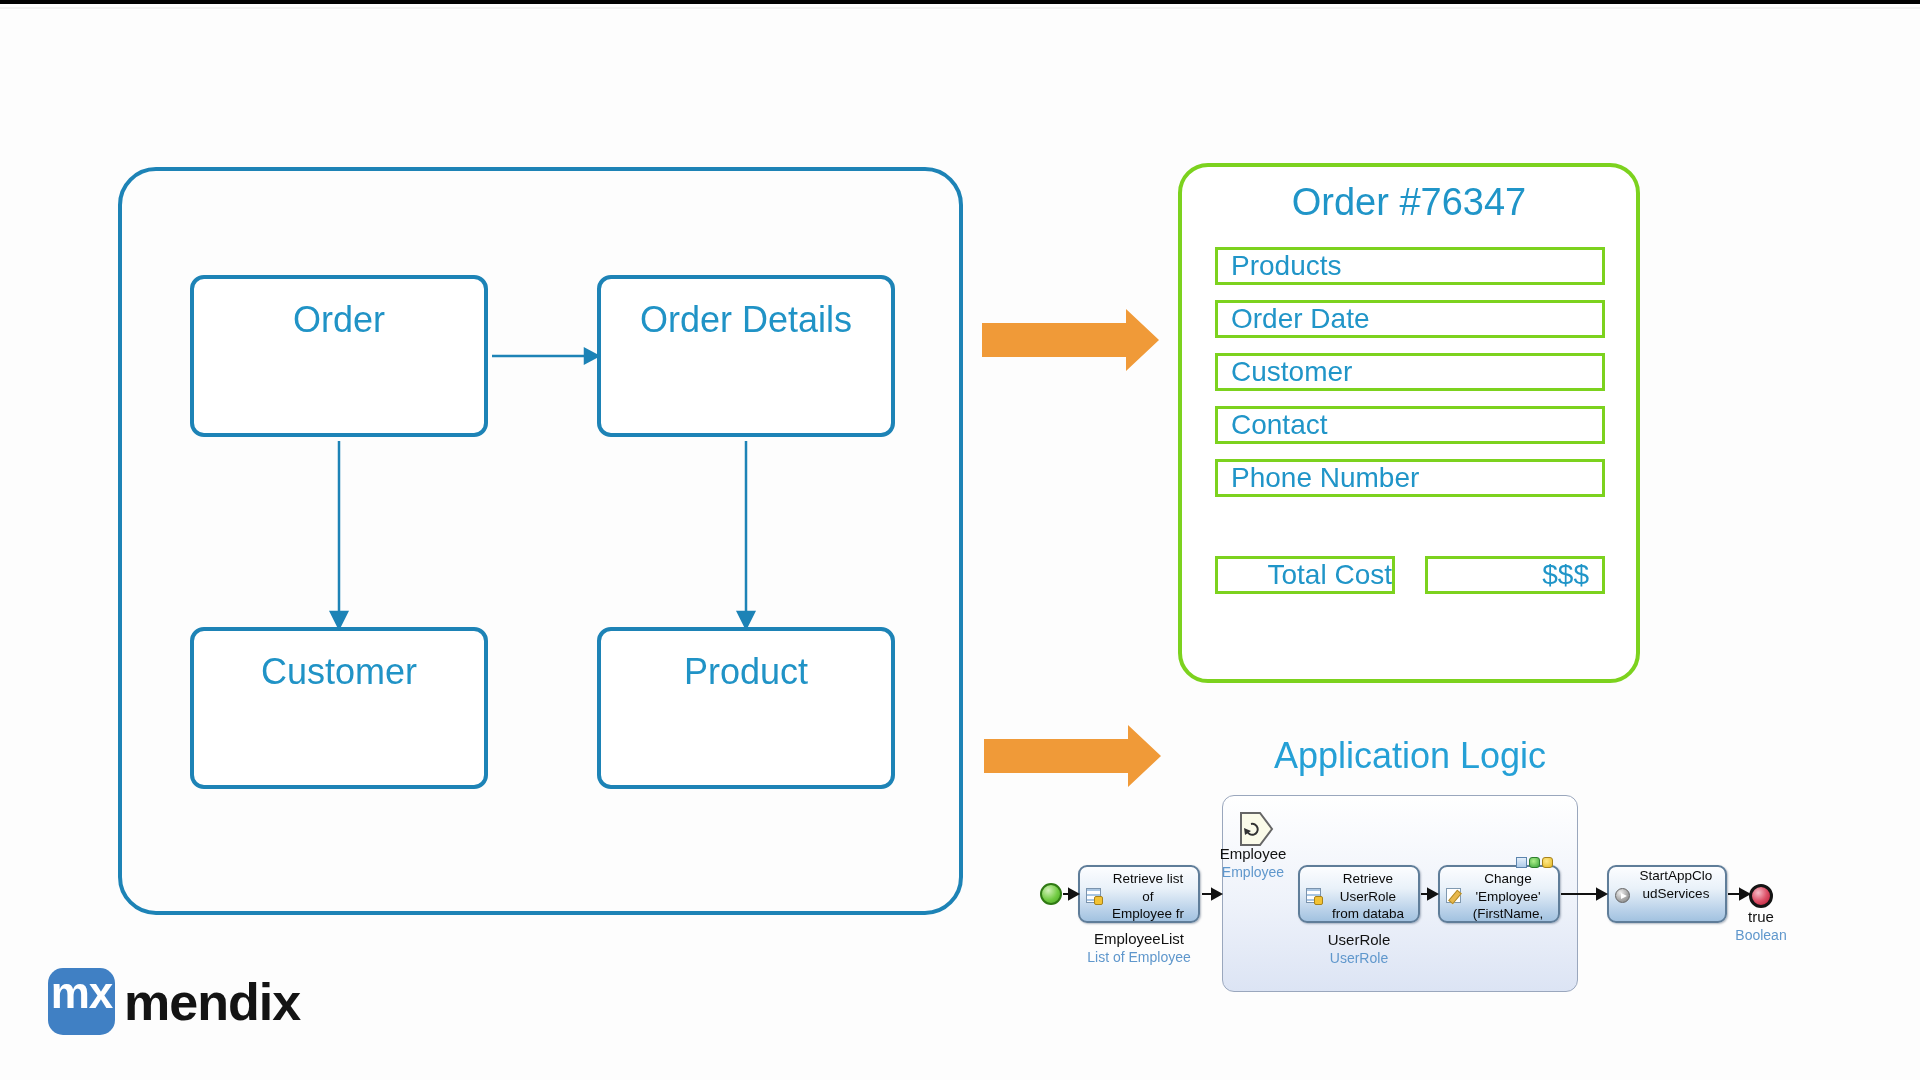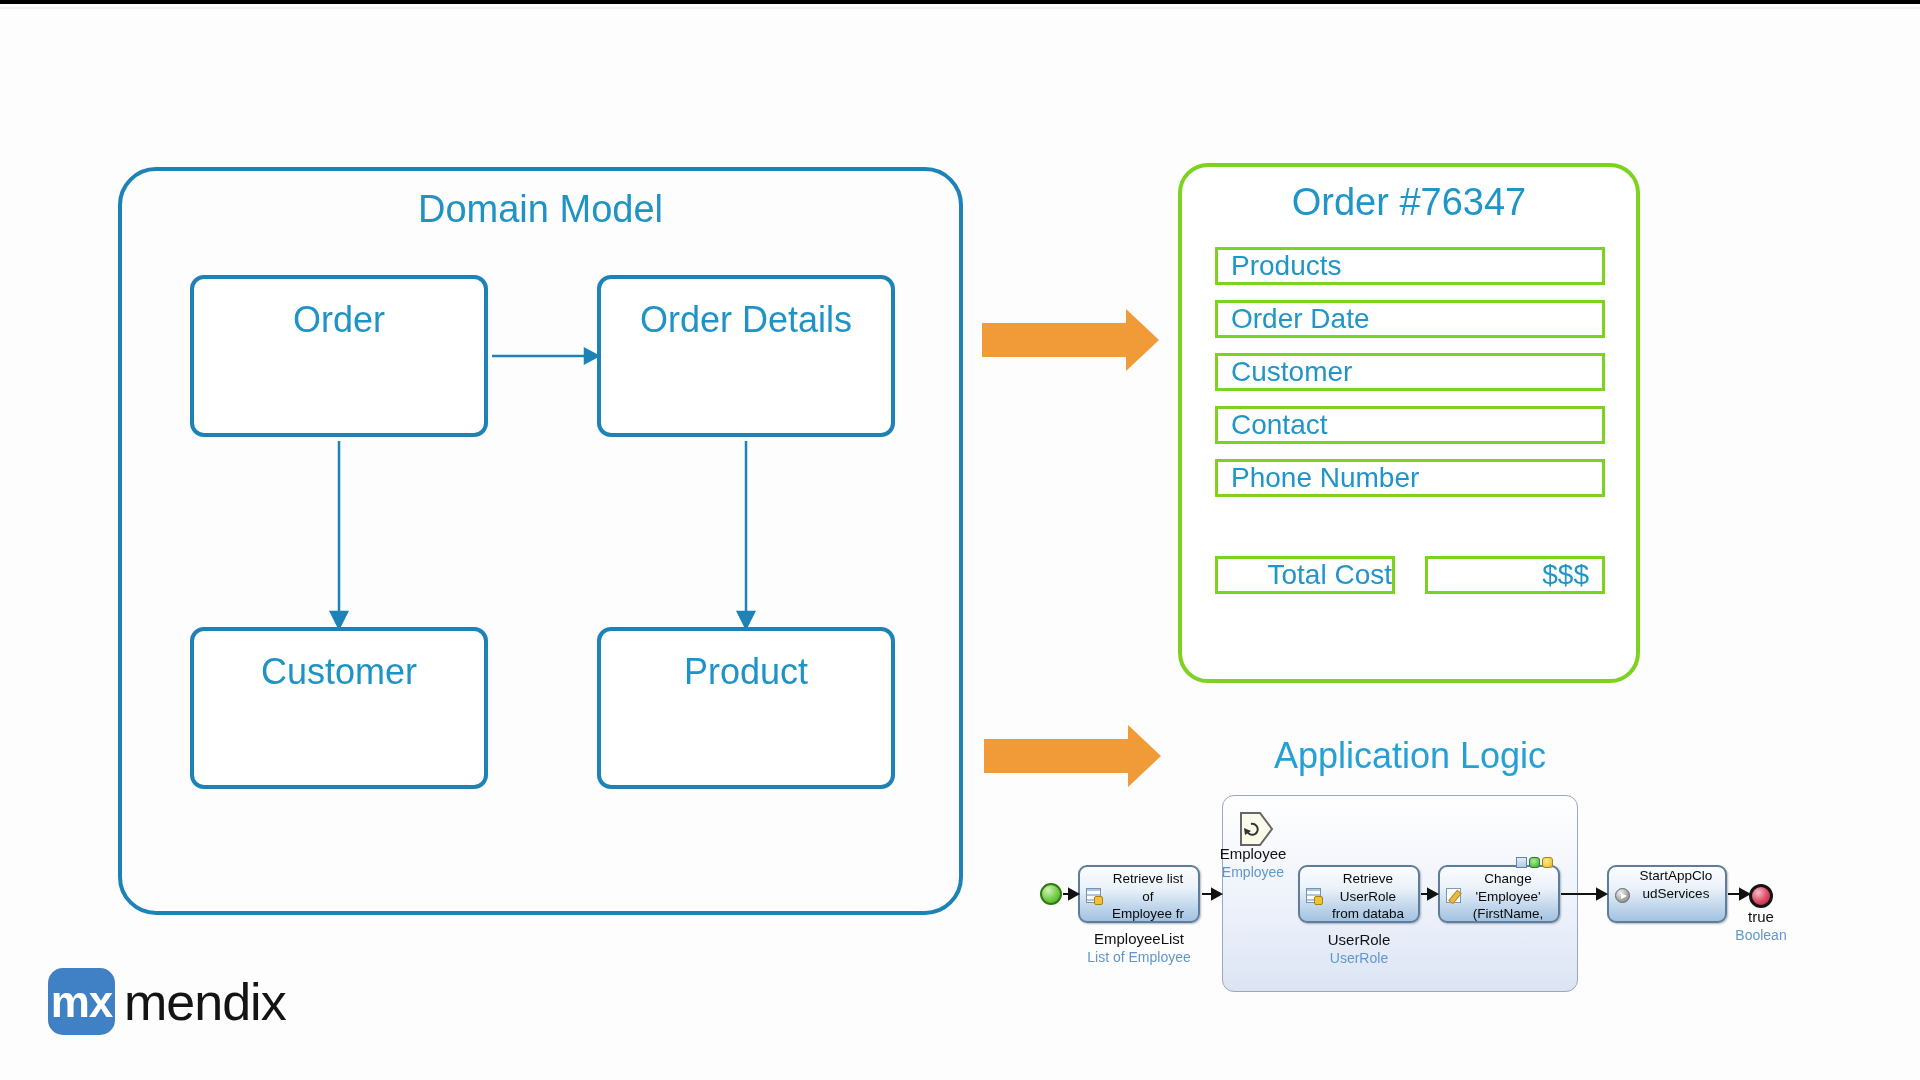--- a/index.html
+++ b/index.html
@@ -54,36 +54,35 @@
   .mini-refresh{background:radial-gradient(circle at 40% 35%,#aef08a,#3aa33a);border:1px solid #2c7d2c;border-radius:3px;}
   .mini-comment{background:radial-gradient(circle at 40% 35%,#ffe98a,#e5b822);border:1px solid #a8821a;border-radius:3px;}
   .caption{position:absolute;text-align:center;font-size:15px;color:#111;line-height:18px;}
   .caption .sub{font-size:14px;color:#5f97cc;}
   #start-ev{left:1040px;top:883px;width:22px;height:22px;border-radius:50%;box-sizing:border-box;
      background:radial-gradient(circle at 35% 30%,#d2f2b8,#72cb43 55%,#44a21e);border:2px solid #2f7a13;}
   #end-ev{left:1749px;top:884px;width:24px;height:24px;border-radius:50%;box-sizing:border-box;
      background:radial-gradient(circle at 35% 32%,#f6bcc8,#dd5168 50%,#b5132f);border:3px solid #141414;}
   
   #logo-square{left:48px;top:968px;width:67px;height:67px;background:#4080c4;border-radius:15px;
-     display:flex;align-items:center;justify-content:center;color:#fff;font-weight:bold;
+     display:flex;align-items:flex-start;justify-content:center;color:#fff;font-weight:bold;
      font-size:44px;letter-spacing:-1px;}
   #logo-word{left:124px;top:968px;height:67px;display:flex;align-items:center;color:#141414;
-     font-weight:normal;font-size:52px;letter-spacing:-1px;}
+     font-weight:bold;font-size:52px;letter-spacing:-1px;}
   svg.overlay{position:absolute;left:0;top:0;pointer-events:none;}
 </style>
 </head>
 <body>
 
 <div id="stage">
 
   <div class="abs" id="topbar"></div>
   <div class="abs" id="topline"></div>
 
   <div class="abs" id="domain-box"></div>
-  <div class="sec-title" id="domain-title">Domain Model</div>
 
   <div class="entity" style="left:597px;top:275px;">
     <span>Order Details</span>
   </div>
   <div class="entity" style="left:190px;top:275px;">
     <span>Order</span>
   </div>
   <div class="entity" style="left:190px;top:627px;">
     <span>Customer</span>
   </div>

